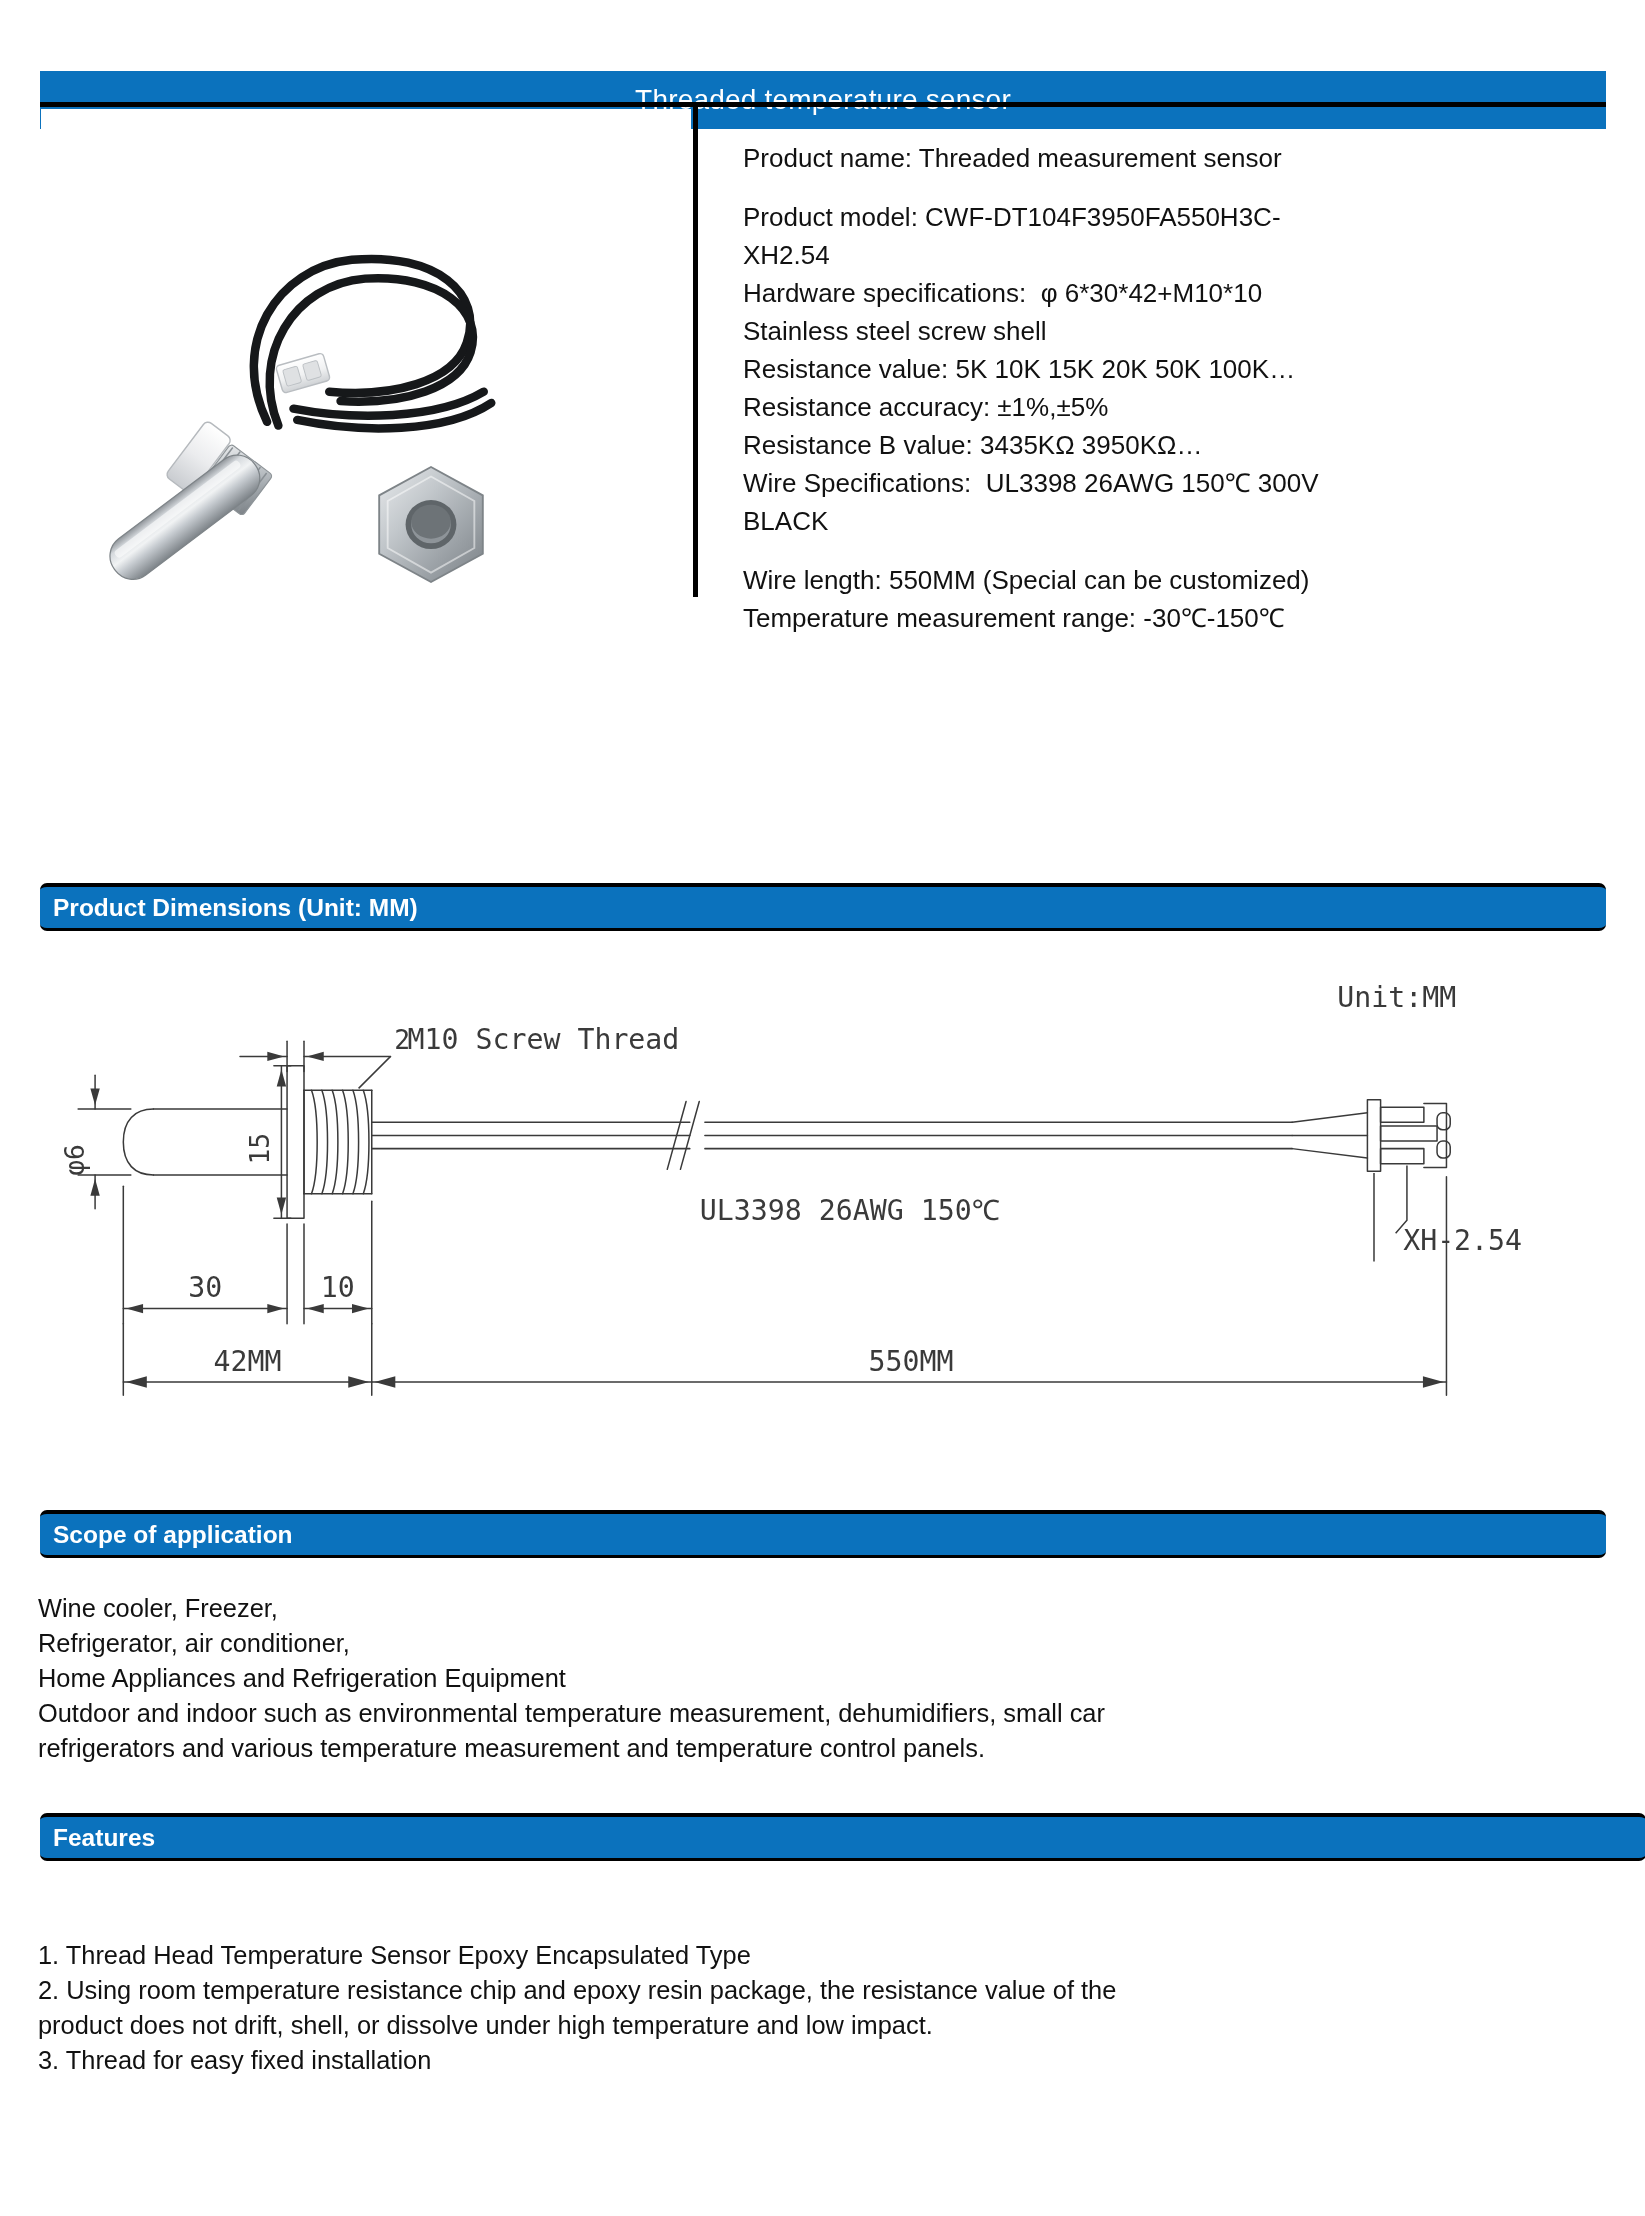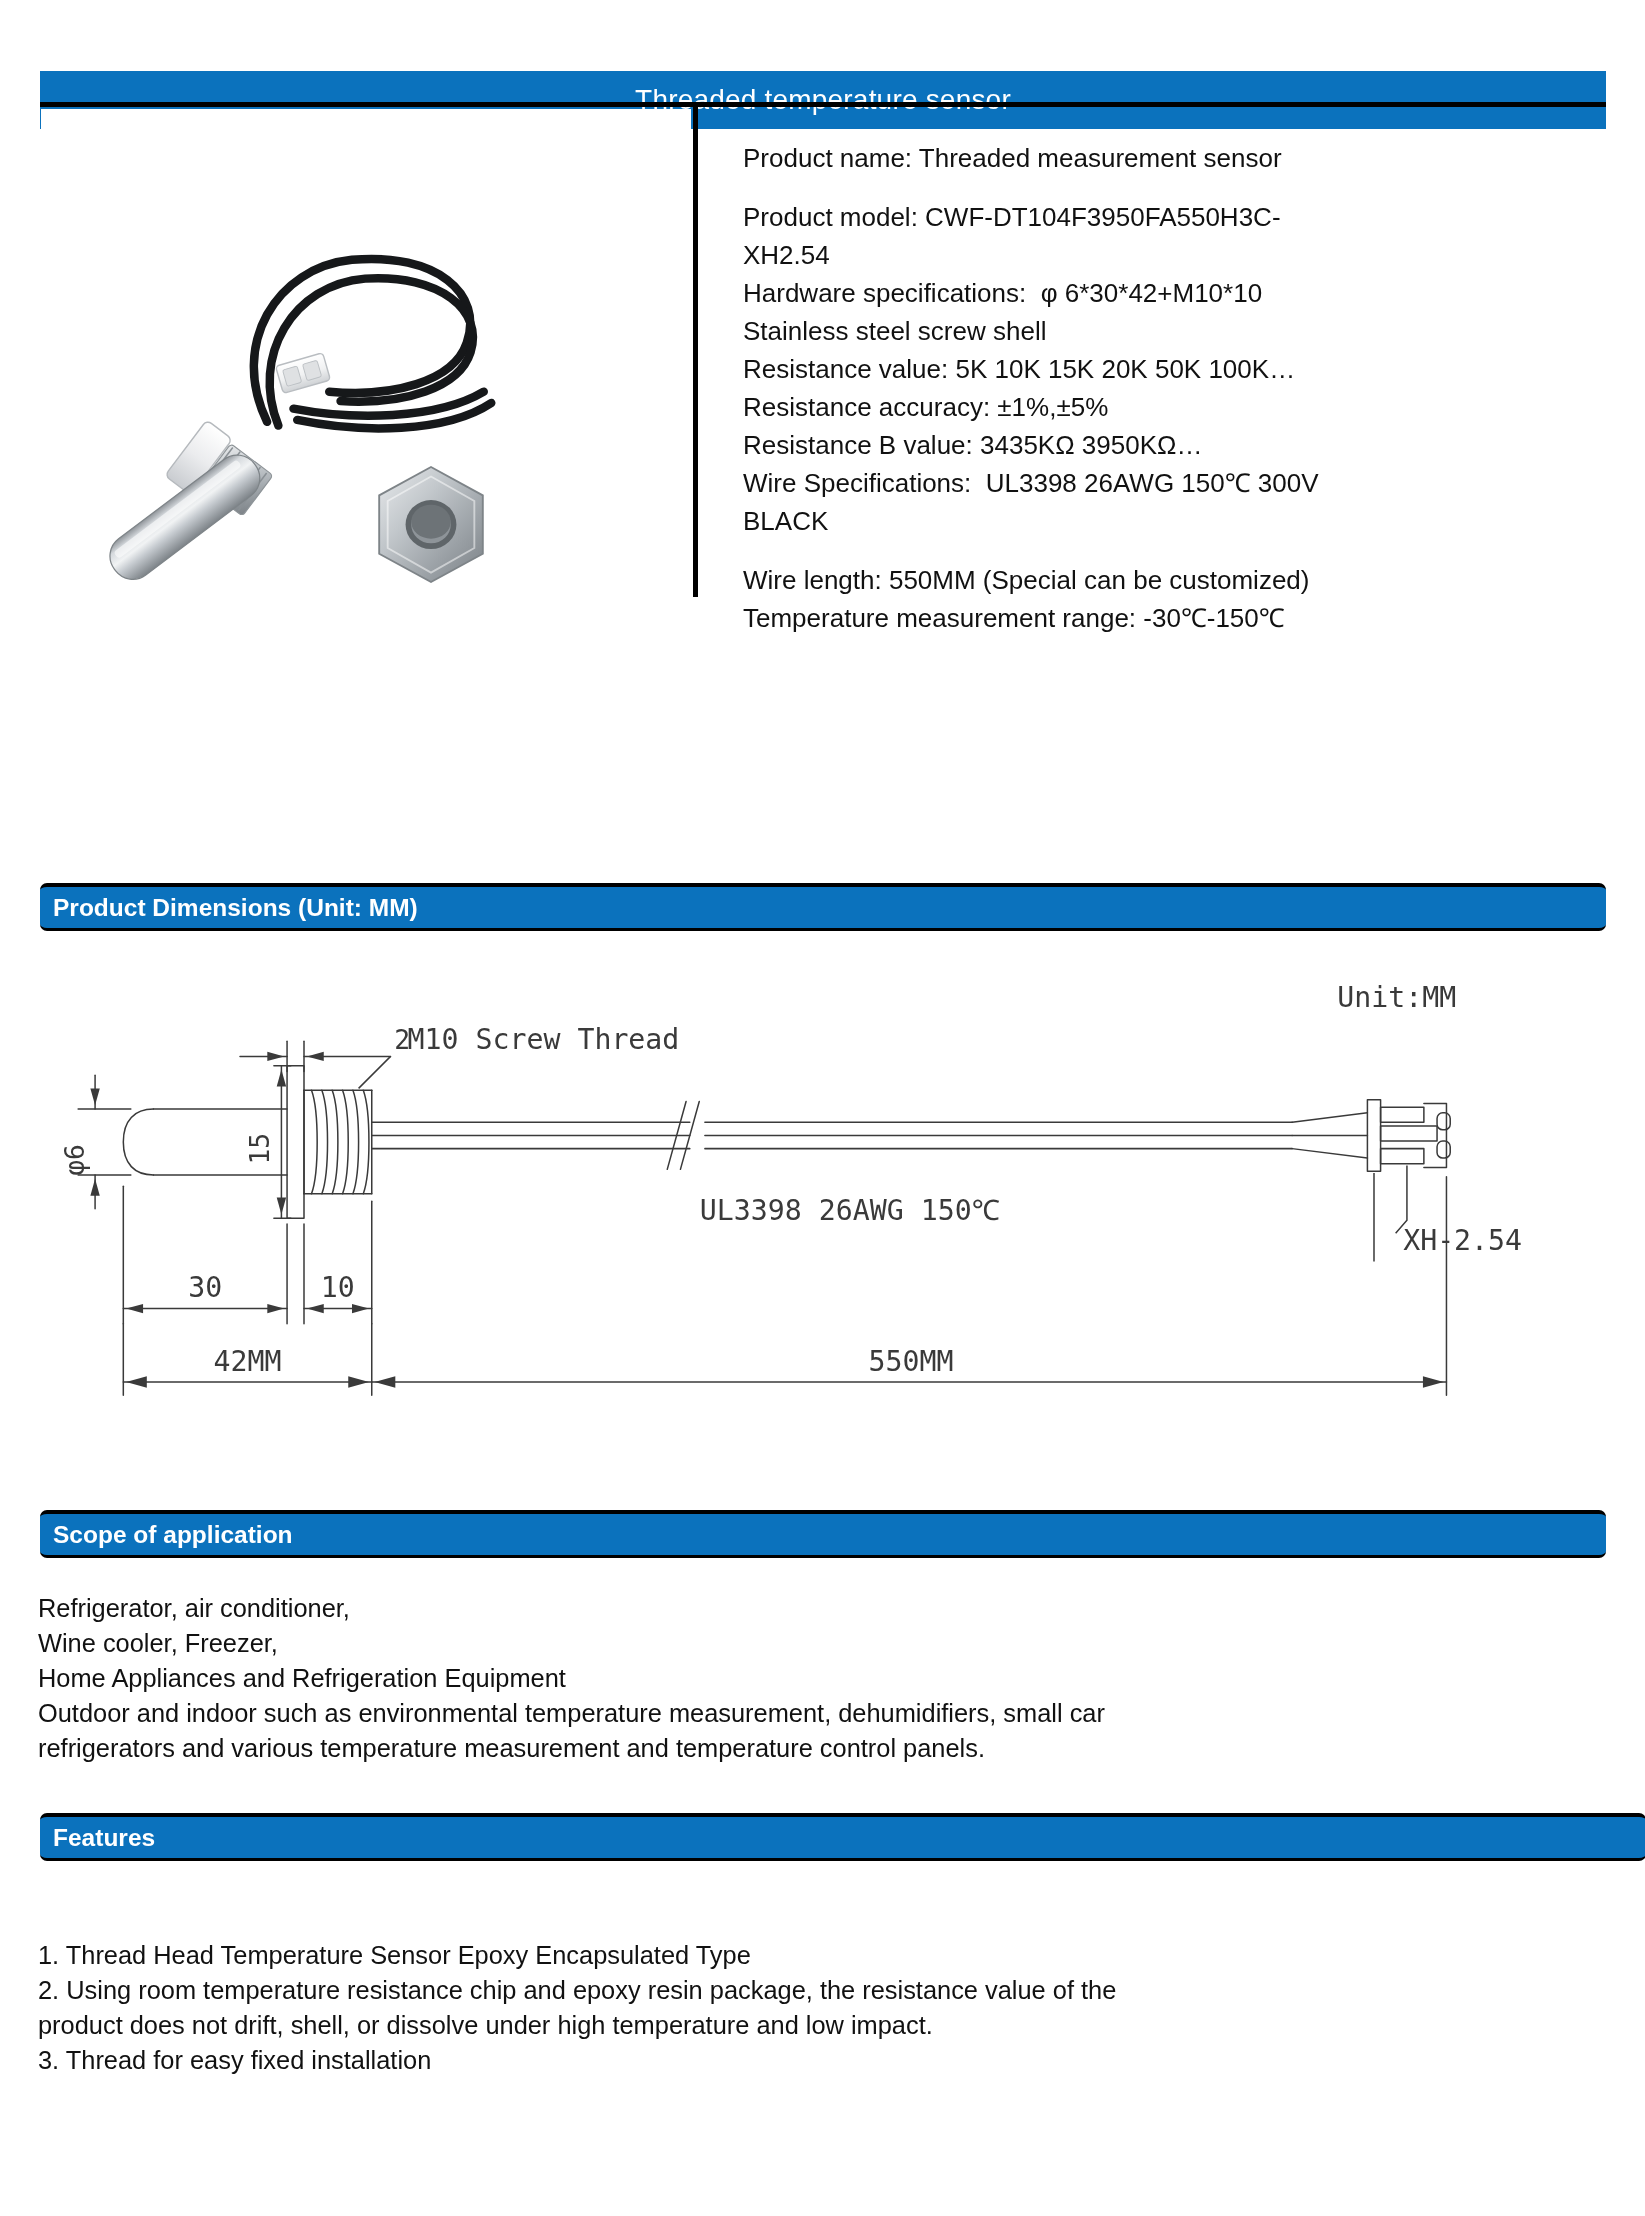--- a/index.html
+++ b/index.html
@@ -386,22 +386,22 @@
         <text x="925" y="446" font-size="30" text-anchor="middle">550MM</text>
       </g>
     </svg>
   </div>
 
   <div class="section-bar" id="bar-scope">
     <div class="bar-label">Scope of application</div>
   </div>
 
   <div class="body-text" id="scope-text">
+    <div class="body-line">Wine cooler, Freezer,</div>
     <div class="body-line">Refrigerator, air conditioner,</div>
-    <div class="body-line">Wine cooler, Freezer,</div>
     <div class="body-line">Home Appliances and Refrigeration Equipment</div>
     <div class="body-line">Outdoor and indoor such as environmental temperature measurement, dehumidifiers, small car</div>
     <div class="body-line">refrigerators and various temperature measurement and temperature control panels.</div>
   </div>
 
   <div class="section-bar" id="bar-features">
     <div class="bar-label">Features</div>
   </div>
 
   <div class="body-text" id="features-text">

